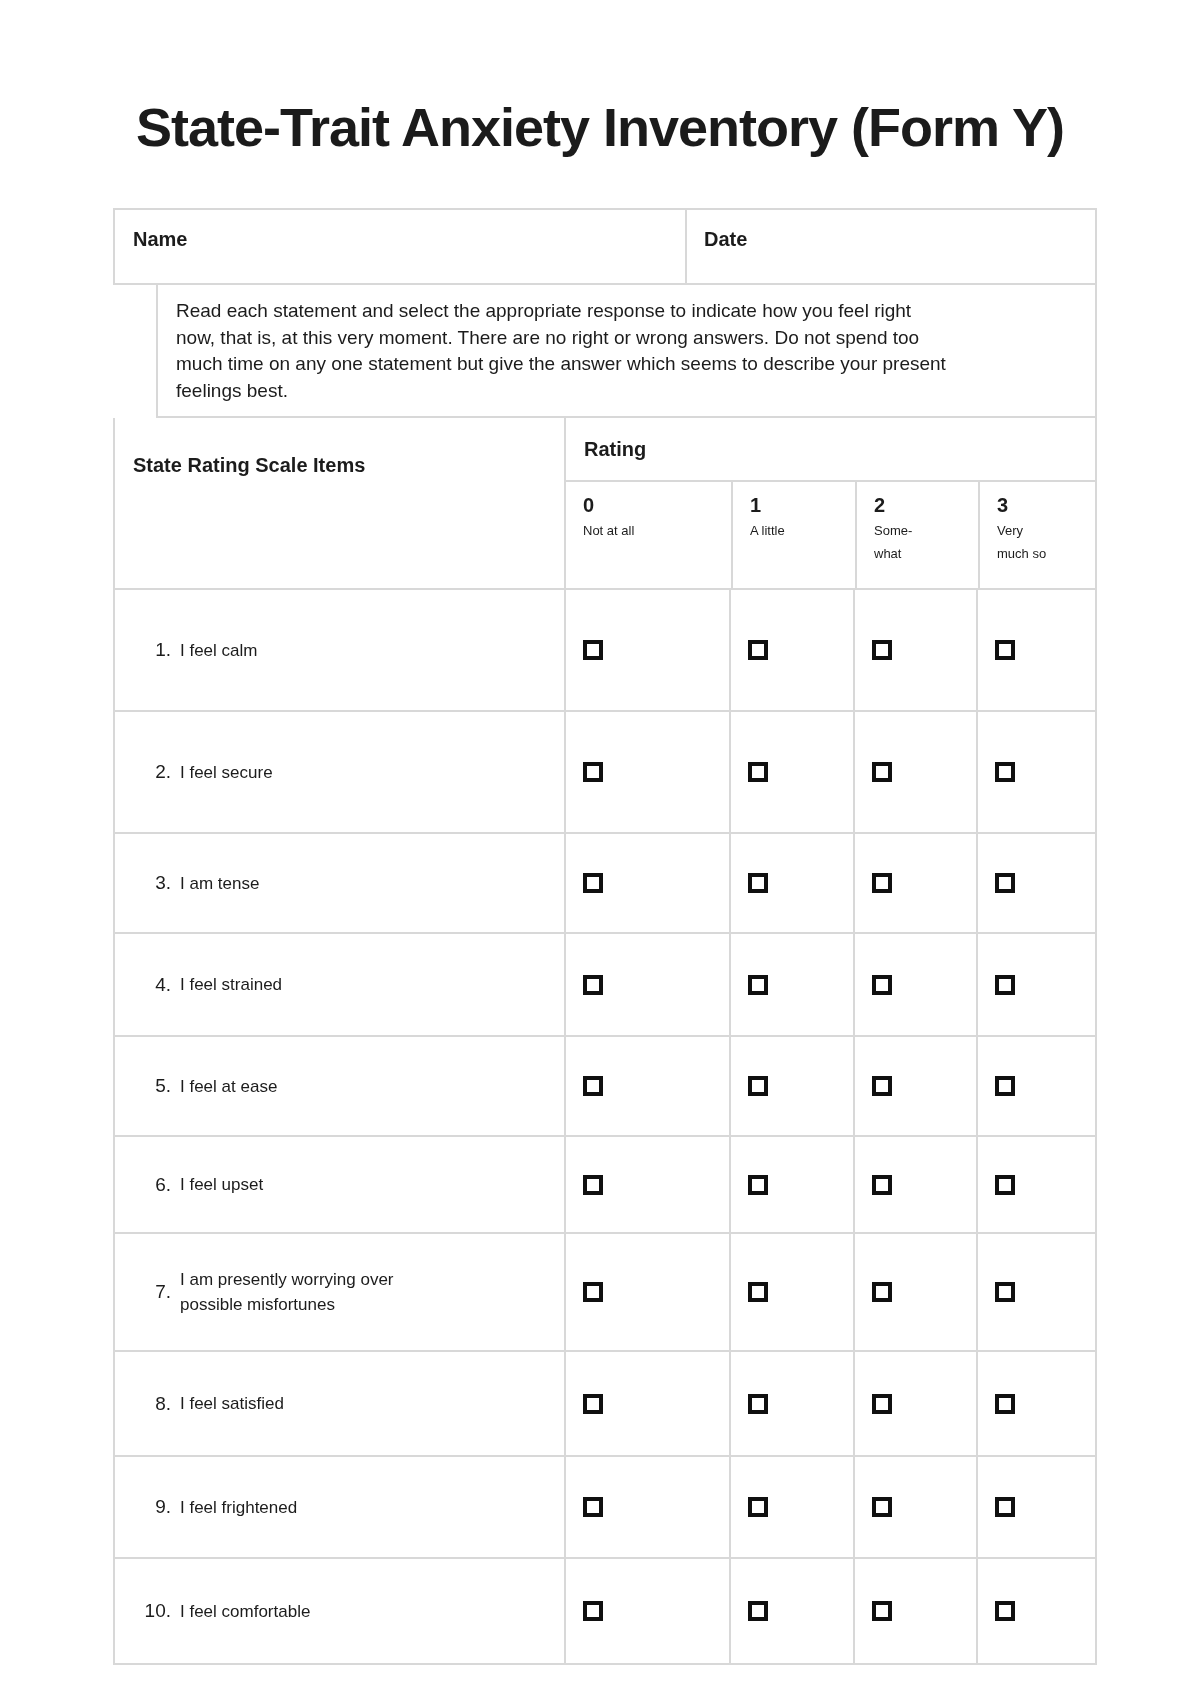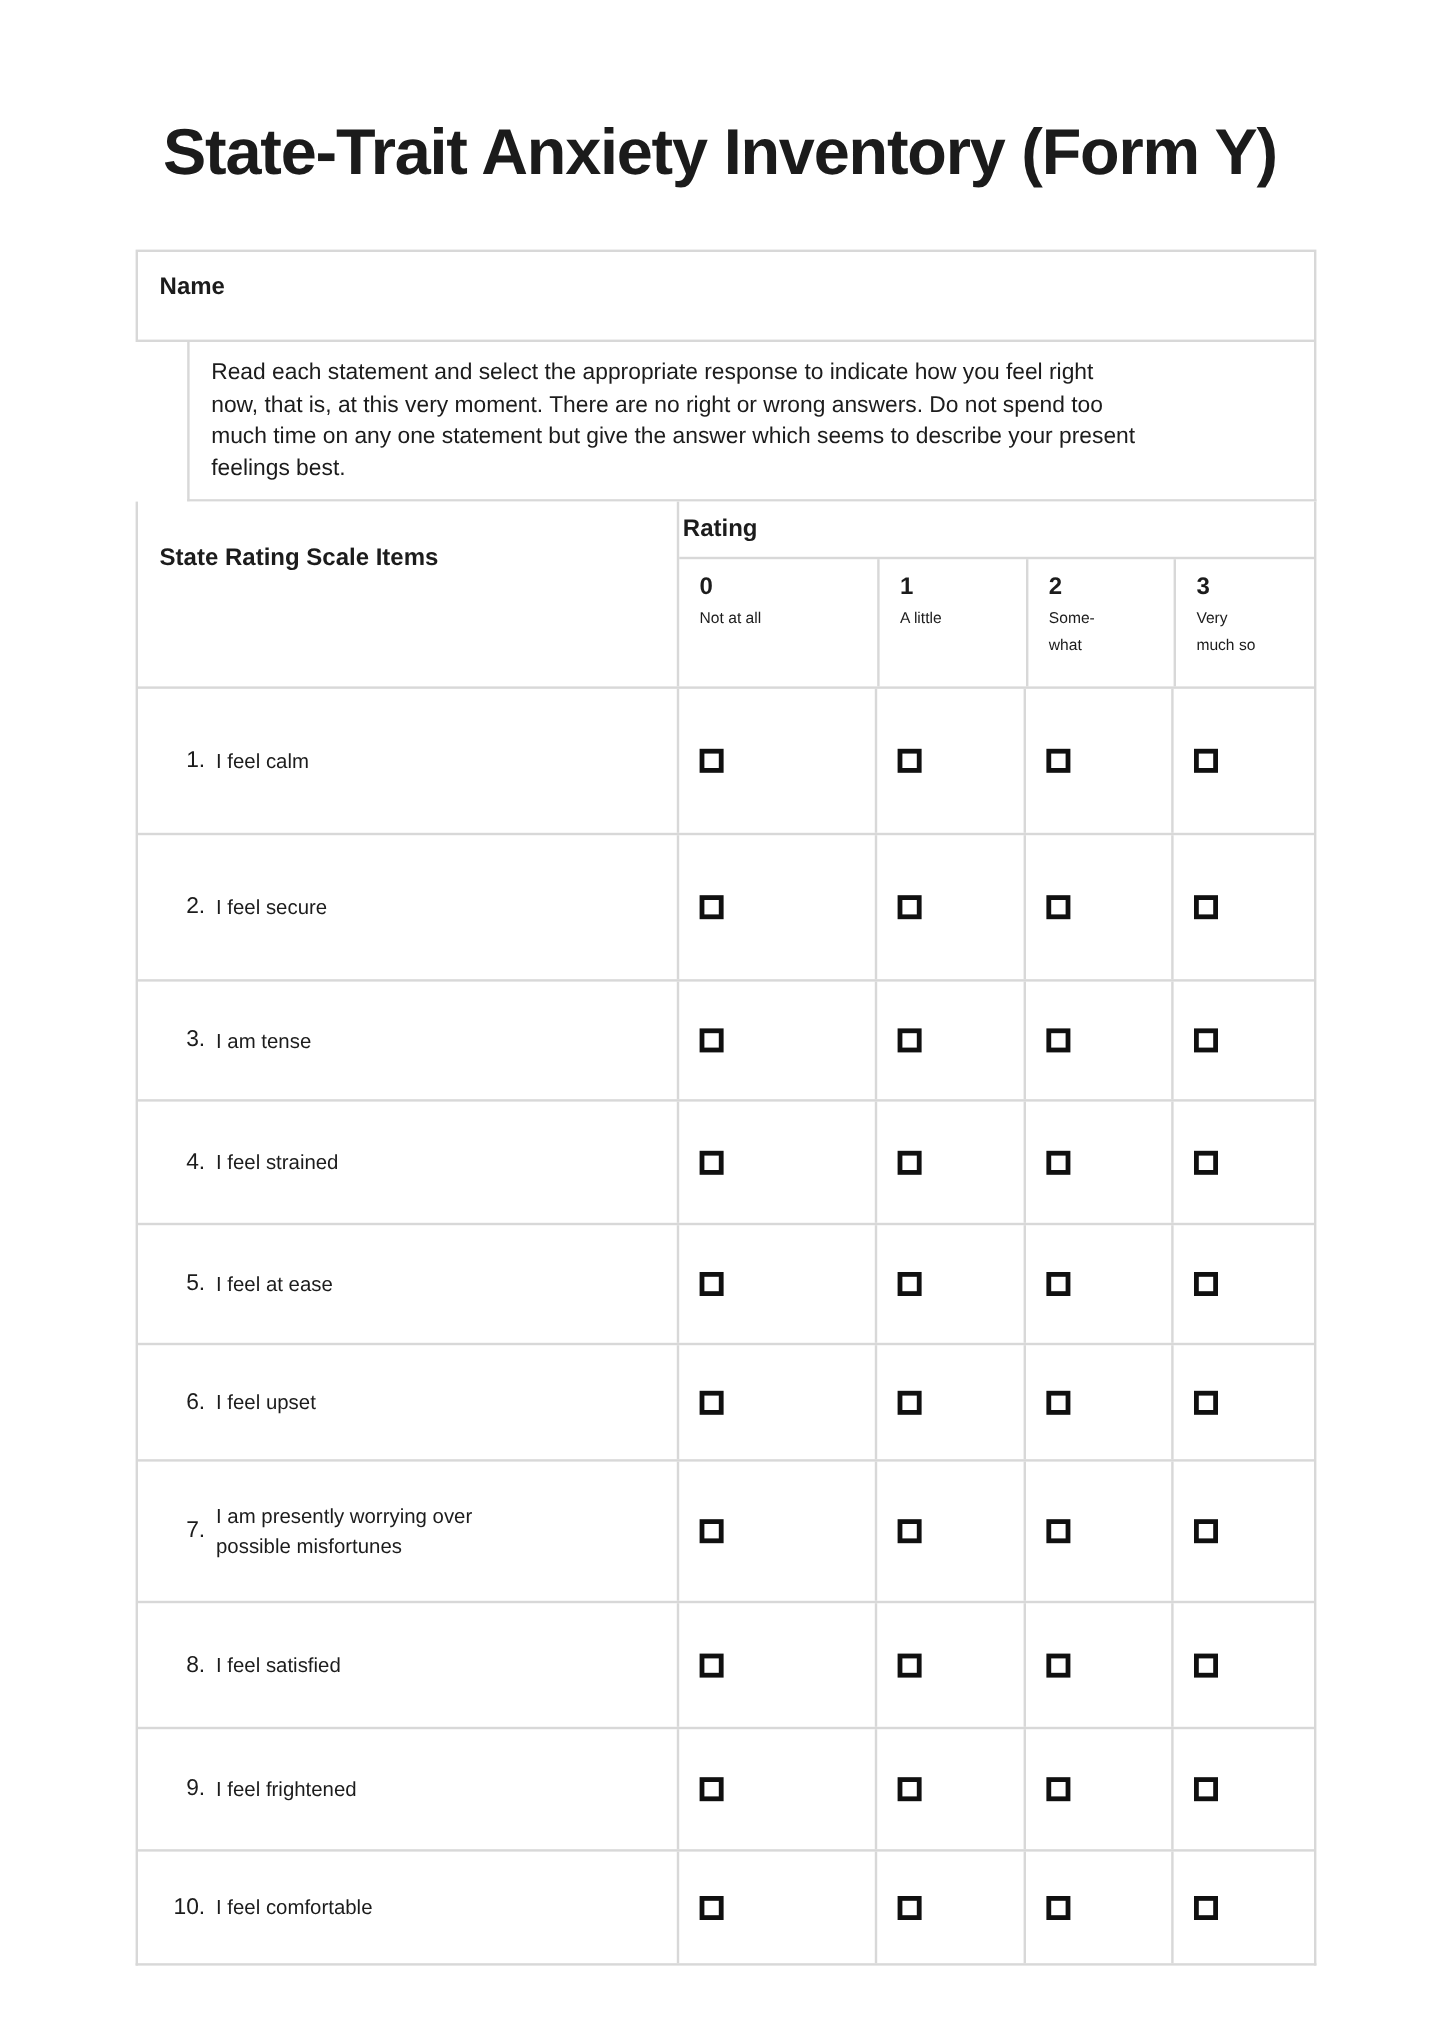--- a/index.html
+++ b/index.html
@@ -40,59 +40,62 @@
     line-height: 26.5px;
     white-space: pre-line;
     margin-left: 43px;
   }
 
   
   .thead { display: grid; grid-template-columns: 449px 1fr; }
   .items-head { padding: 36px 10px 0 18px; font-weight: 700; font-size: 20px; }
   .rating-wrap { border-left: 2px solid #d8d8d8; }
   .rating-title {
-    height: 48px; border-bottom: 2px solid #d8d8d8;
+    height: 64px; border-bottom: 2px solid #d8d8d8;
     display: flex; align-items: center;
-    padding-left: 3px; font-weight: 700; font-size: 20px;
+    padding-left: 18px; font-weight: 700; font-size: 20px;
   }
   .rating-cols { display: grid; grid-template-columns: 165px 124px 123px 1fr; height: 106px; }
   .rating-col { padding: 12px 6px 0 17px; }
   .rating-col + .rating-col { border-left: 2px solid #d8d8d8; }
   .col-num { font-weight: 700; font-size: 20px; }
   .col-label { font-size: 13px; margin-top: 2px; line-height: 23px; white-space: pre-line; }
 
   .t-row { display: grid; grid-template-columns: 449px 165px 124px 123px 1fr; border-top: 2px solid #d8d8d8; }
   #rows .t-row:nth-child(1)  { height: 122px; }
   #rows .t-row:nth-child(2)  { height: 122px; }
   #rows .t-row:nth-child(3)  { height: 100px; }
   #rows .t-row:nth-child(4)  { height: 103px; }
   #rows .t-row:nth-child(5)  { height: 100px; }
   #rows .t-row:nth-child(6)  { height: 97px; }
   #rows .t-row:nth-child(7)  { height: 118px; }
   #rows .t-row:nth-child(8)  { height: 105px; }
   #rows .t-row:nth-child(9)  { height: 102px; }
-  #rows .t-row:nth-child(10) { height: 95px; }
+  #rows .t-row:nth-child(10) { height: 106px; }
 
   .item-cell { display: flex; align-items: center; padding-left: 8px; }
   .item-num { width: 48px; text-align: right; font-size: 19px; flex: none; }
   .item-text { margin-left: 9px; font-size: 17px; line-height: 25px; white-space: pre-line; }
 
   .check-cell { border-left: 2px solid #d8d8d8; display: flex; align-items: center; padding-left: 17px; }
   .cb { display: block; width: 20px; height: 20px; border: 4px solid #101010; background: #fff; cursor: pointer; }
 </style>
 </head>
 <body>
 
 <h1 class="title">State-Trait Anxiety Inventory (Form Y)</h1>
 
 <div class="content">
 
   <div class="box namedate">
     <div class="nd-cell">
       <span>Name</span>
+    </div>
+    <div class="nd-cell date">
+      <span>Date</span>
     </div>
   </div>
 
   <div class="box stack instructions">Read each statement and select the appropriate response to indicate how you feel right
 now, that is, at this very moment. There are no right or wrong answers. Do not spend too
 much time on any one statement but give the answer which seems to describe your present
 feelings best.</div>
 
   <div class="box stack table">
     <div class="thead">

